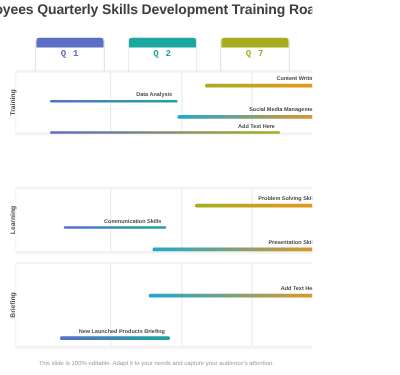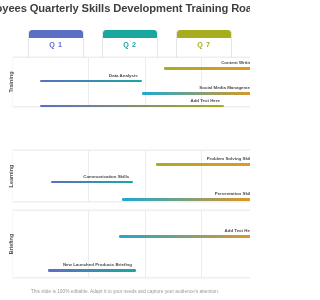--- a/index.html
+++ b/index.html
@@ -40,20 +40,21 @@
   .tab {
     position: absolute;
     top: 0;
     width: 56px;
     height: 37px;
     border-radius: 3px;
     background: #ffffff;
     overflow: hidden;
     border: 1px solid #e6e6e6;
     border-top: none;
+    font-family: Liberation Mono, monospace;
   }
   .tab-cap {
     height: 8px;
     width: 100%;
     border-radius: 3px 3px 0 0;
   }
   .tab-label {
     display: block;
     text-align: center;
     font-size: 7.2px;

